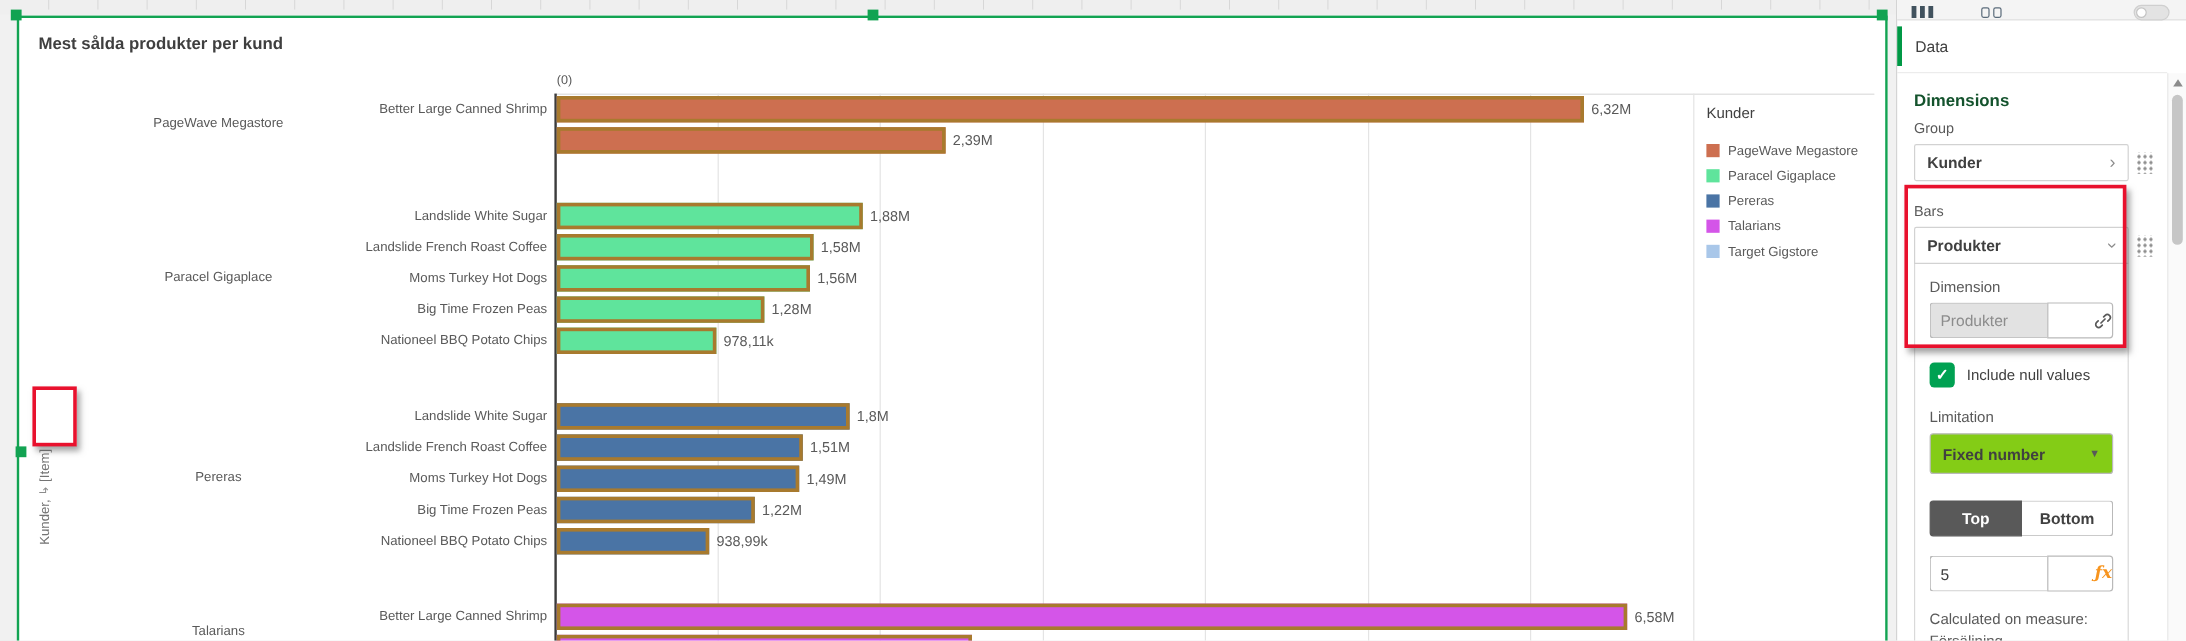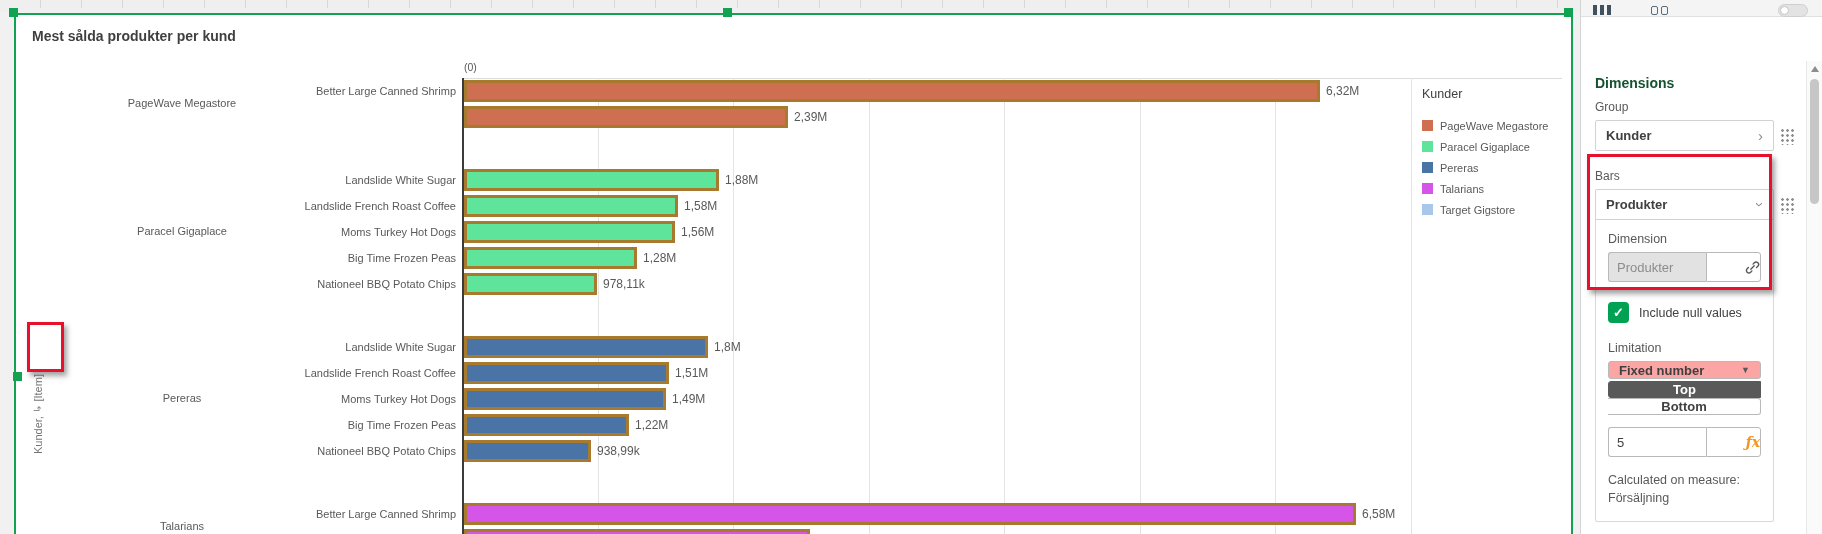--- a/index.html
+++ b/index.html
@@ -70,25 +70,25 @@
   .subpanel{border:1px solid #d9d9d9;border-radius:0 0 2px 2px;margin-top:-1px;margin-right:20px;padding:12px 12px 14px 12px;}
   .field-label{font-size:12.5px;color:#595959;}
   .field-row{display:flex;margin-top:6px;height:30px;}
   .field-input-disabled{flex:1;background:#e2e2e2;border:1px solid #b9b9b9;border-right:none;border-radius:3px 0 0 3px;
     font-size:13px;color:#8c8c8c;padding:0 8px;min-width:0;}
   .icon-btn{width:55px;background:#fff;border:1px solid #b9b9b9;border-radius:0 3px 3px 0;display:flex;align-items:center;justify-content:flex-end;}
   .check-row{display:flex;align-items:center;margin-top:20px;}
   .checkbox{width:21px;height:21px;background:#00a152;border-radius:4px;color:#fff;font-size:13px;font-weight:bold;
     display:flex;align-items:center;justify-content:center;flex:0 0 auto;}
   .check-label{margin-left:10px;font-size:12.5px;color:#404040;}
-  .select-box{margin-top:6px;height:18px;border:1px solid #b9b9b9;border-radius:3px;background:#fca5a5;display:flex;
+  .select-box{margin-top:6px;height:34px;border:1px solid #b9b9b9;border-radius:3px;background:#84cc16;display:flex;
     align-items:center;justify-content:space-between;padding:0 10px;}
   .select-box .val{font-size:13px;font-weight:bold;color:#404040;}
   .caret{font-size:9px;color:#595959;}
-  .segmented{display:flex;margin-top:2px;height:30px;flex-direction:column;}
+  .segmented{display:flex;margin-top:22px;height:30px;}
   .seg{flex:1;display:flex;align-items:center;justify-content:center;font-size:13px;font-weight:bold;}
   .seg-on{background:#595959;color:#fff;border:1px solid #595959;border-radius:3px 0 0 3px;}
   .seg-off{background:#fff;color:#404040;border:1px solid #b9b9b9;border-left:none;border-radius:0 3px 3px 0;}
   .num-row{display:flex;margin-top:16px;height:30px;}
   .num-input{flex:1;border:1px solid #b9b9b9;border-right:none;border-radius:3px 0 0 3px;font-size:13px;color:#404040;
     padding:0 8px;min-width:0;background:#fff;}
   .fx{font-family:"DejaVu Serif",serif;font-style:italic;font-weight:bold;font-size:14px;color:#f7941e;}
   .calc-note{margin-top:14px;font-size:12.5px;color:#595959;line-height:18px;}
 
   .scrollbar{position:absolute;right:0;top:61px;bottom:0;width:16px;background:#fafafa;border-left:1px solid #e8e8e8;}
@@ -239,20 +239,24 @@
         </span>
       <span class="tb-grid">
           <i></i>
           <i></i>
         </span>
       <span class="tb-toggle">
           <i></i>
         </span>
     </div>
 
+    <div class="tab-row">
+      <span class="tab-indicator"></span>
+      <span class="tab-label">Data</span>
+    </div>
 
     <div class="panel-content">
       <div class="sec-heading">Dimensions</div>
       <div class="sec-sub">Group</div>
 
       <div class="item-row">
         <div class="item-box">
           <span class="lbl">Kunder</span>
           <span class="chev">›</span>
         </div>

